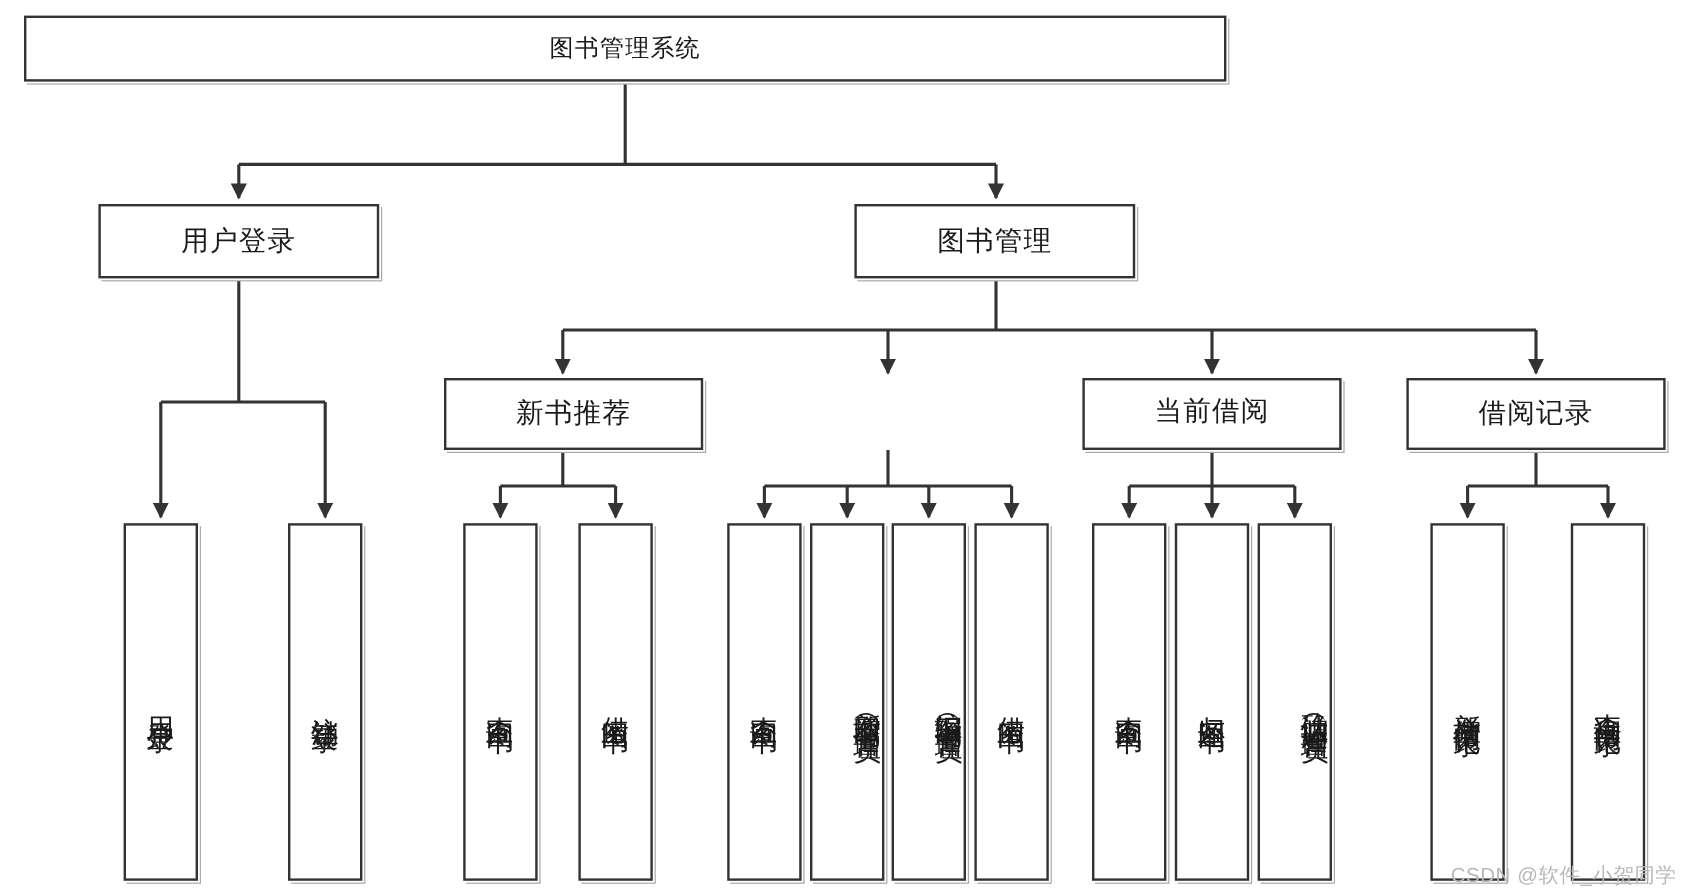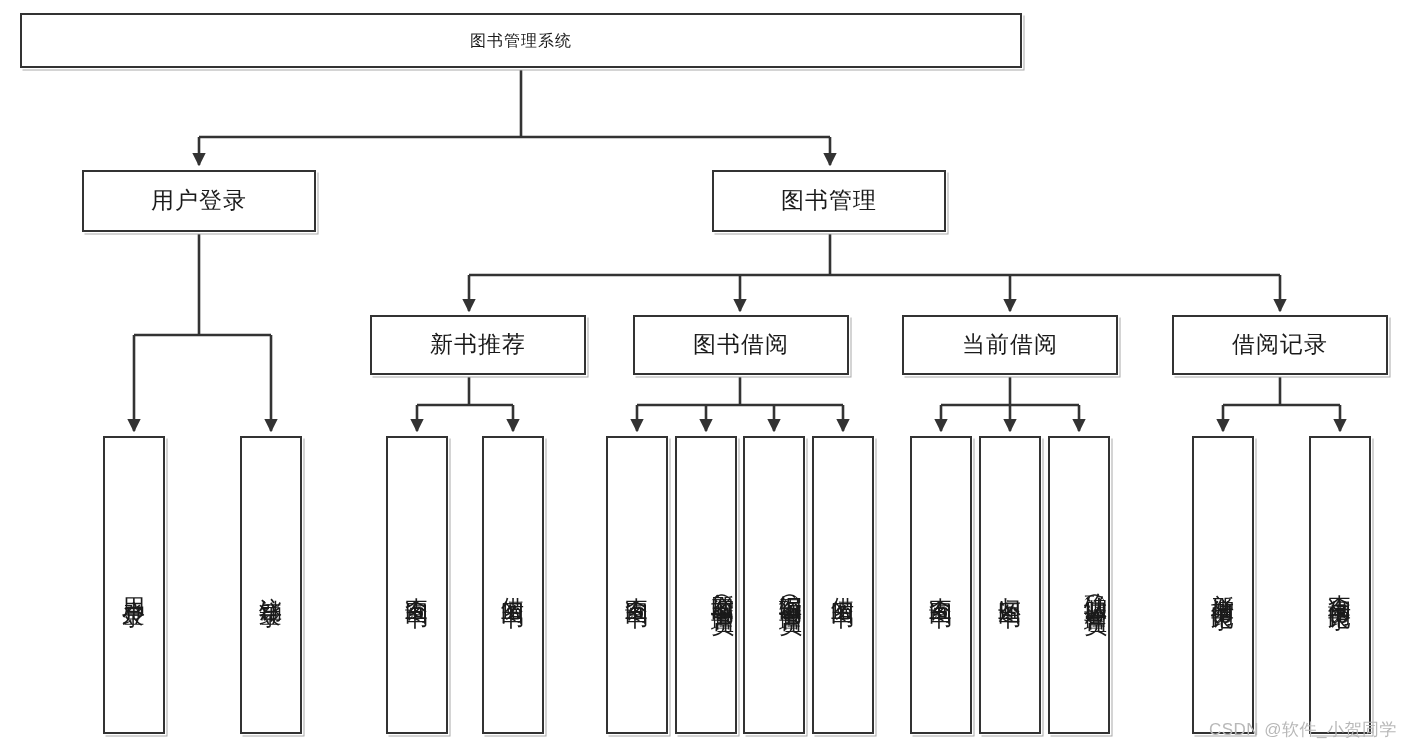--- a/index.html
+++ b/index.html
@@ -41,21 +41,21 @@
     color: #1a1a1a;
     z-index: 2;
   }
   .node-h {
     font-size: 23px;
     letter-spacing: 1px;
     line-height: 1.1;
     white-space: nowrap;
   }
   .node-root {
-    font-size: 16px;
+    font-size: 20px;
   }
   .node-v {
     writing-mode: vertical-rl;
     text-orientation: upright;
     font-size: 23px;
     letter-spacing: 3px;
     line-height: 1.05;
     align-items: flex-start;
     justify-content: center;
     padding-top: 6px;
@@ -131,22 +131,21 @@
       <path d="M 1340 405 L 1340 431" marker-end="url(#arrow)"></path>
     </g>
   </svg>
 
   <div class="node node-h node-root" style="left:20px; top:13px; width:1002px; height:55px;">图书管理系统</div>
 
   <div class="node node-h" style="left:82px; top:170px; width:234px; height:62px;">用户登录</div>
   <div class="node node-h" style="left:712px; top:170px; width:234px; height:62px;">图书管理</div>
 
   <div class="node node-h" style="left:370px; top:315px; width:216px; height:60px;">新书推荐</div>
-  <div class="node node-h" style="left:633px; top:315px; width:216px; height:60px;">图书借阅</div>
-  <div class="node node-h" style="left:902px; top:315px; width:216px; height:60px;">当前借阅</div>
+  <div class="node node-h" style="left:902px; top:315px; width:216px; height:60px;font-family:Liberation Mono, monospace;">当前借阅</div>
   <div class="node node-h" style="left:1172px; top:315px; width:216px; height:60px;">借阅记录</div>
 
   <div class="node node-v vcenter" style="left:103px; top:436px; width:62px; height:298px;">用户登录</div>
   <div class="node node-v vcenter" style="left:240px; top:436px; width:62px; height:298px;">注销登录</div>
 
   <div class="node node-v vcenter" style="left:386px; top:436px; width:62px; height:298px;">查询图书</div>
   <div class="node node-v vcenter" style="left:482px; top:436px; width:62px; height:298px;">借阅图书</div>
 
   <div class="node node-v vcenter" style="left:606px; top:436px; width:62px; height:298px;">查询图书</div>
   <div class="node node-v" style="left:675px; top:436px; width:62px; height:298px;">新增图书（管理员）</div>

